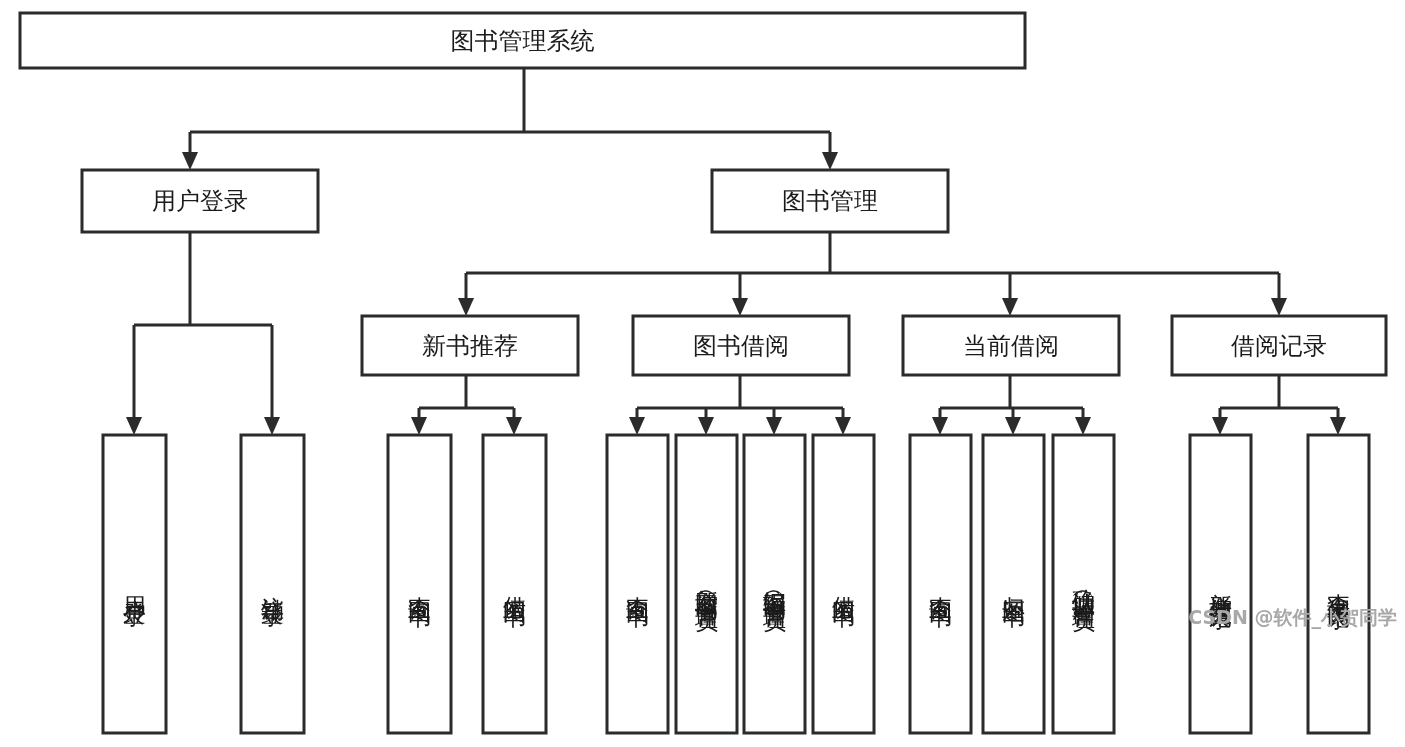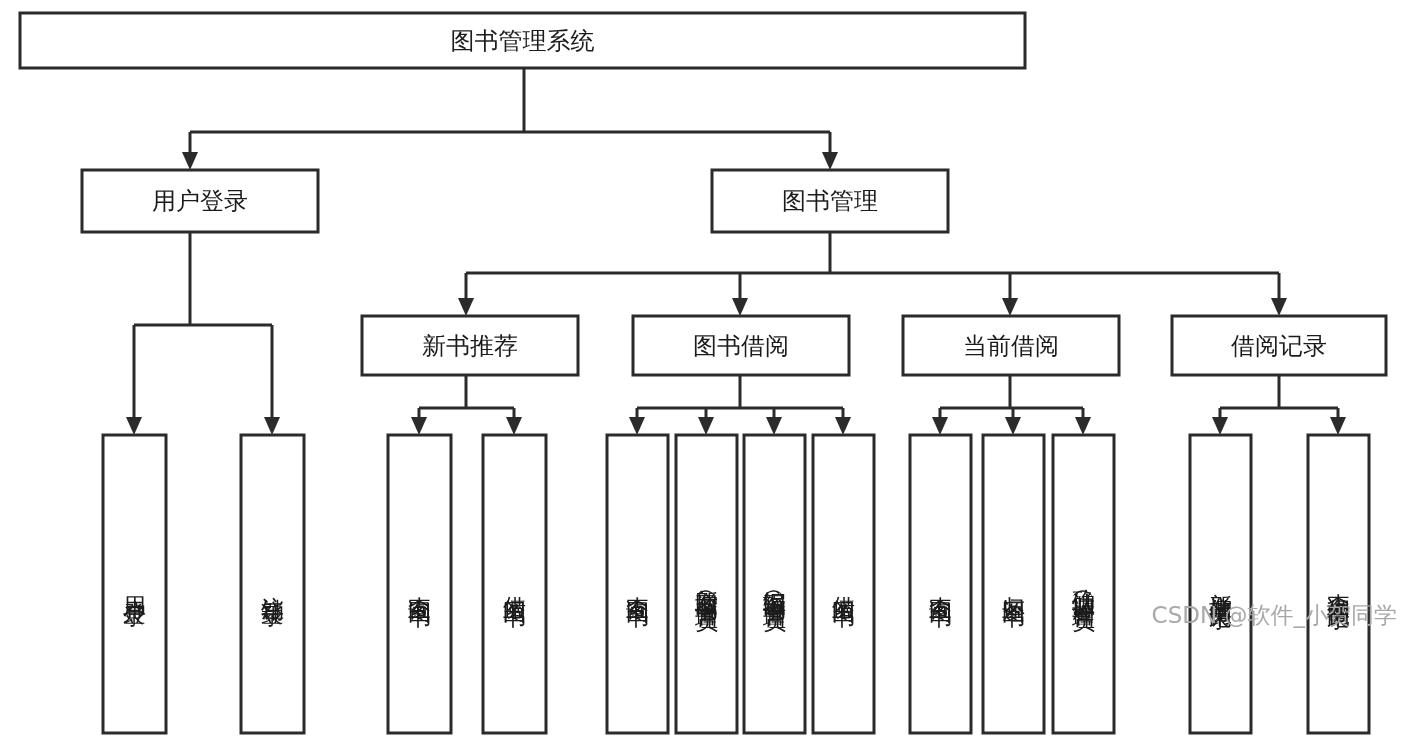--- a/index.html
+++ b/index.html
@@ -61,23 +61,24 @@
     align-items: center;
     justify-content: center;
     white-space: nowrap;
     pointer-events: none;
   }
   .watermark {
     position: absolute;
     right: 8px;
     bottom: 6px;
     font-family: "DejaVu Sans", "Liberation Sans", sans-serif;
-    font-size: 23px;
+    font-size: 19px;
     color: #a8a8a8;
     white-space: nowrap;
+    font-weight: bold;
   }
 </style>
 </head>
 <body>
 
 <div id="diagram-root">
   <svg class="canvas" viewBox="0 0 1405 747">
     <g id="connectors-layer">
         <g>
           <line x1="524" y1="68" x2="524" y2="132" class="connector"></line>

